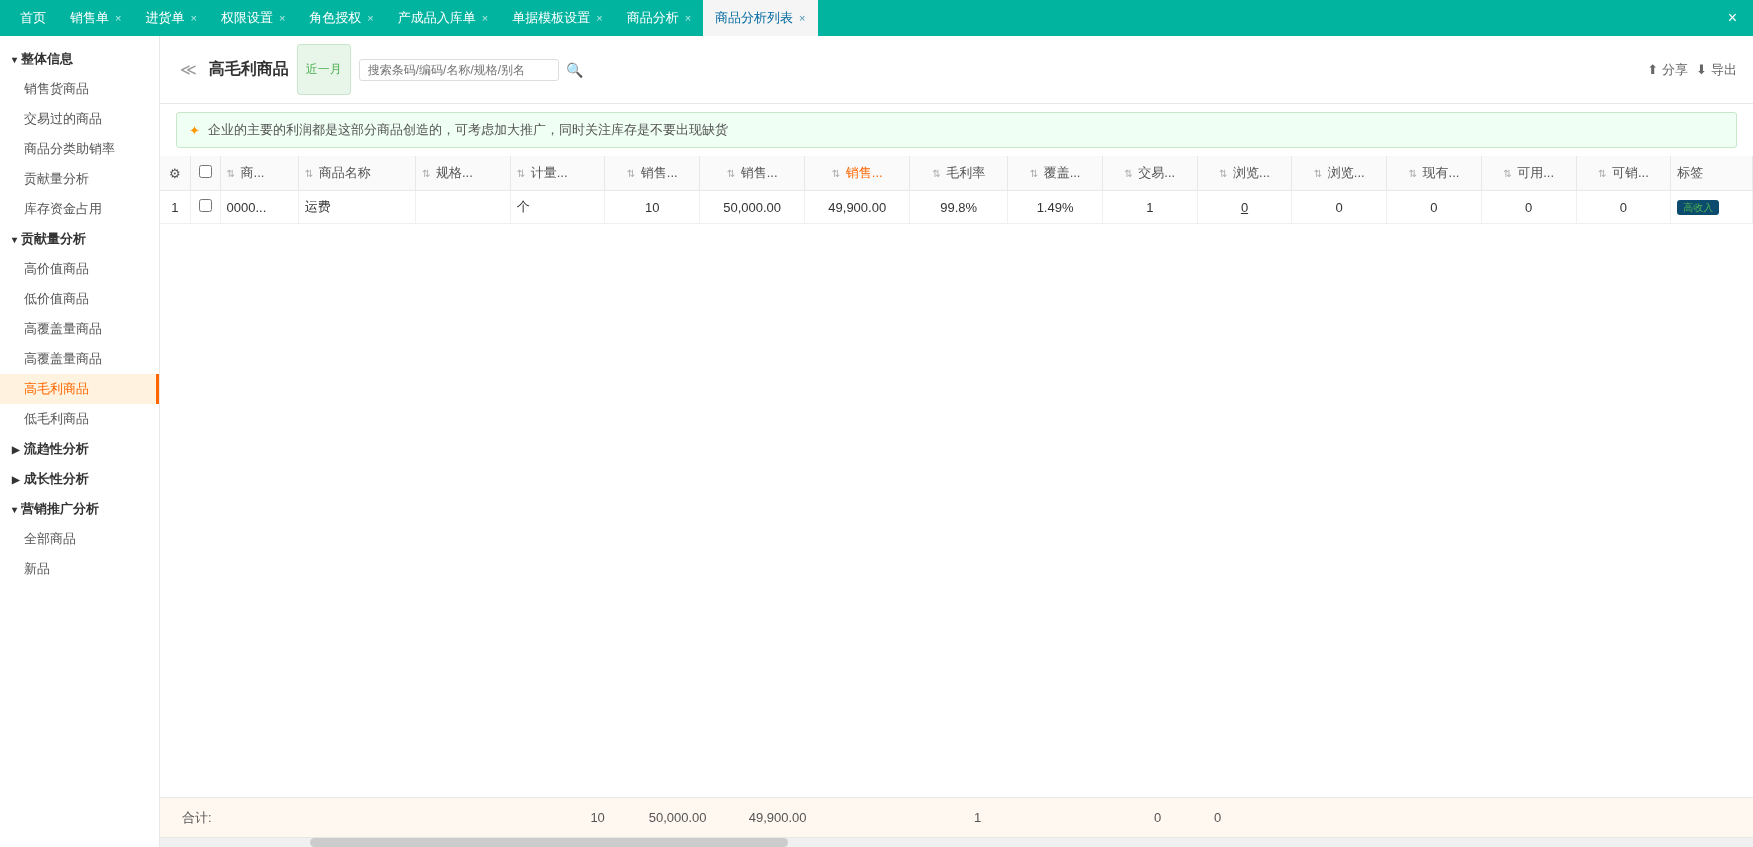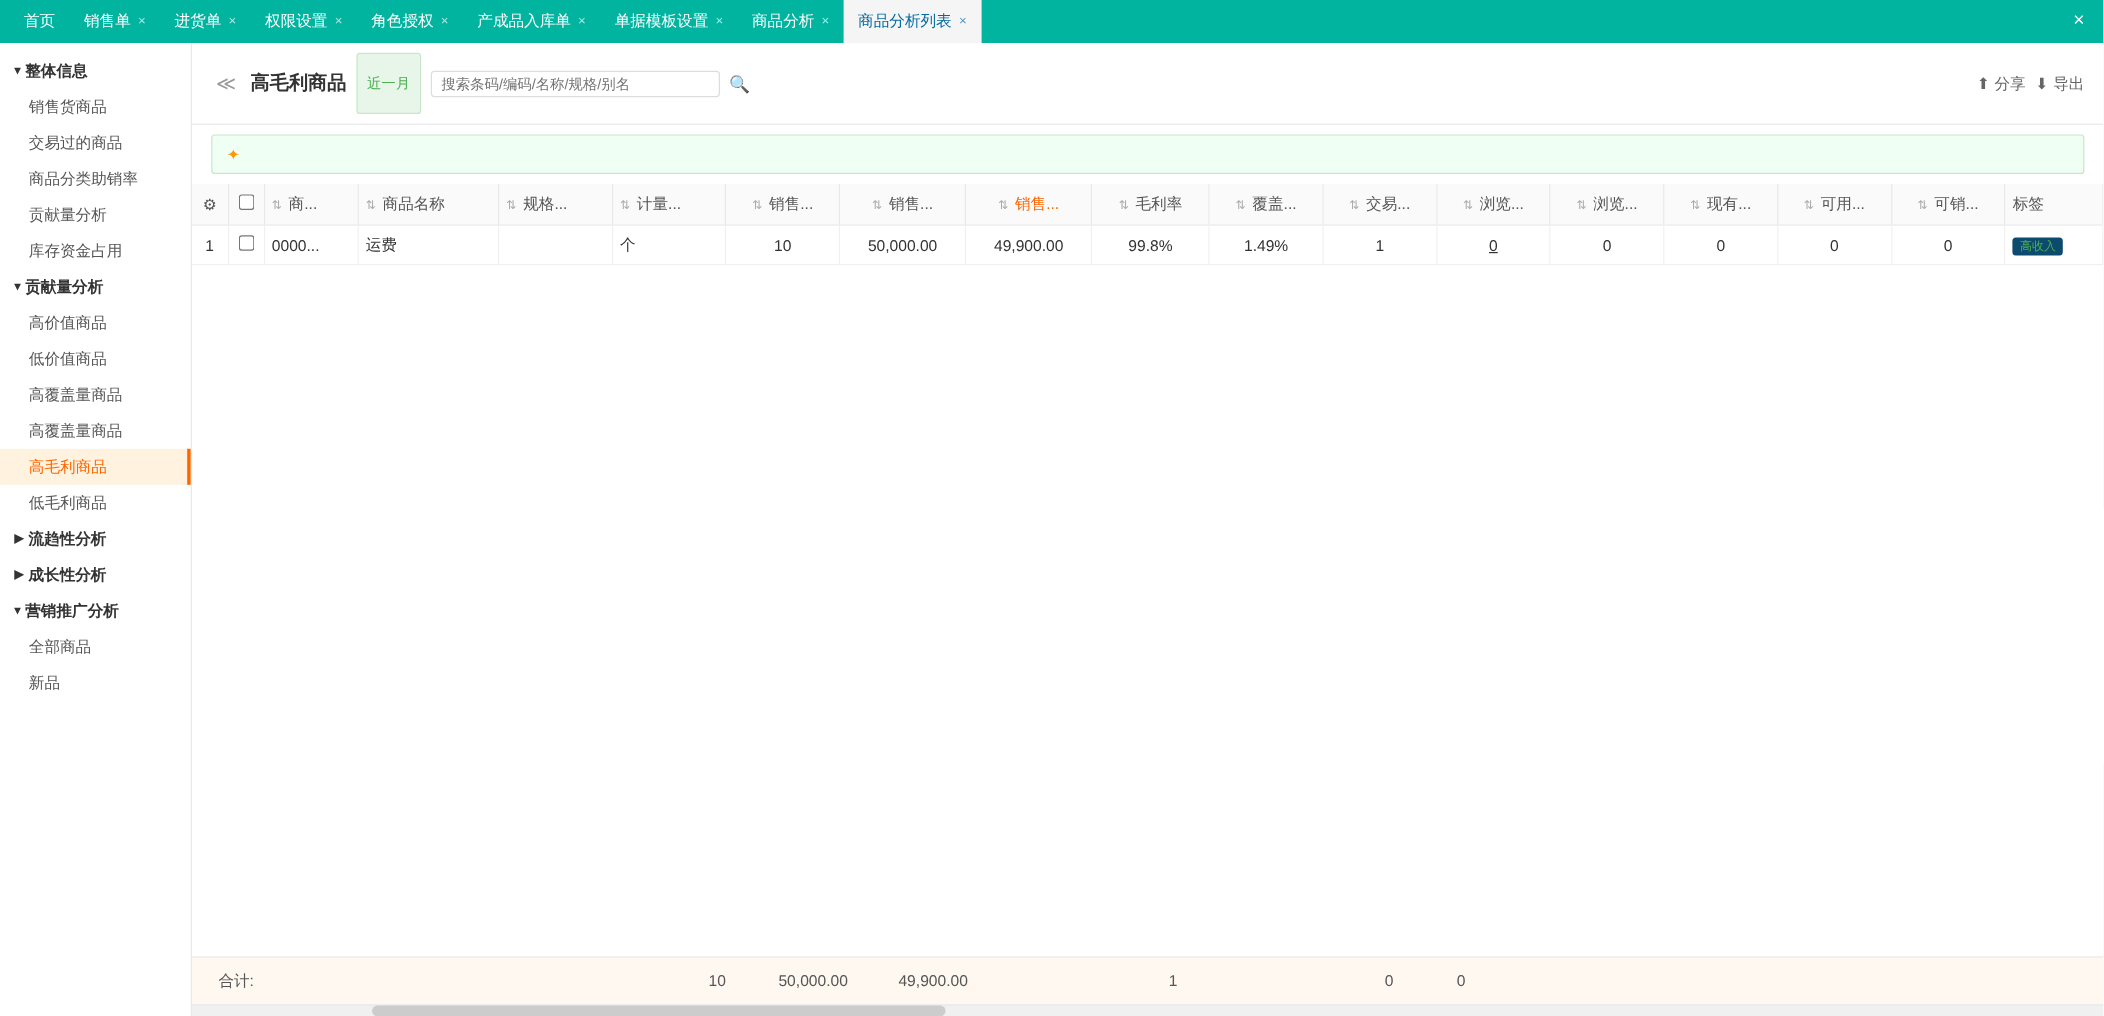--- a/index.html
+++ b/index.html
@@ -116,21 +116,21 @@
       border-radius: 3px;
       padding: 16px 8px;
       color: #4caf50;
       cursor: pointer;
       font-size: 12px;
     }
     .search-box {
       border: 1px solid #ddd;
       border-radius: 3px;
       padding: 3px 8px;
-      width: 241px;
+      width: 200px;
       outline: none;
       font-size: 12px;
       color: #1d4ed8;
     }
     .search-icon-btn {
       background: none;
       border: none;
       cursor: pointer;
       color: #999;
       font-size: 14px;
@@ -370,20 +370,21 @@
         </button>
         <button class="action-btn">
           <span>⬇</span>
           <span>导出</span>
         </button>
       </div>
     </div>
 
     <div class="info-bar">
       <span class="info-icon">✦</span>
+      <span>企业的主要的利润都是这部分商品创造的，可考虑加大推广，同时关注库存是不要出现缺货</span>
     </div>
 
     <div class="table-container">
       <table>
         <thead>
           <tr>
             <th style="width:30px;text-align:center;">
               <span>⚙</span>
             </th>
             <th style="width:30px;text-align:center;">

